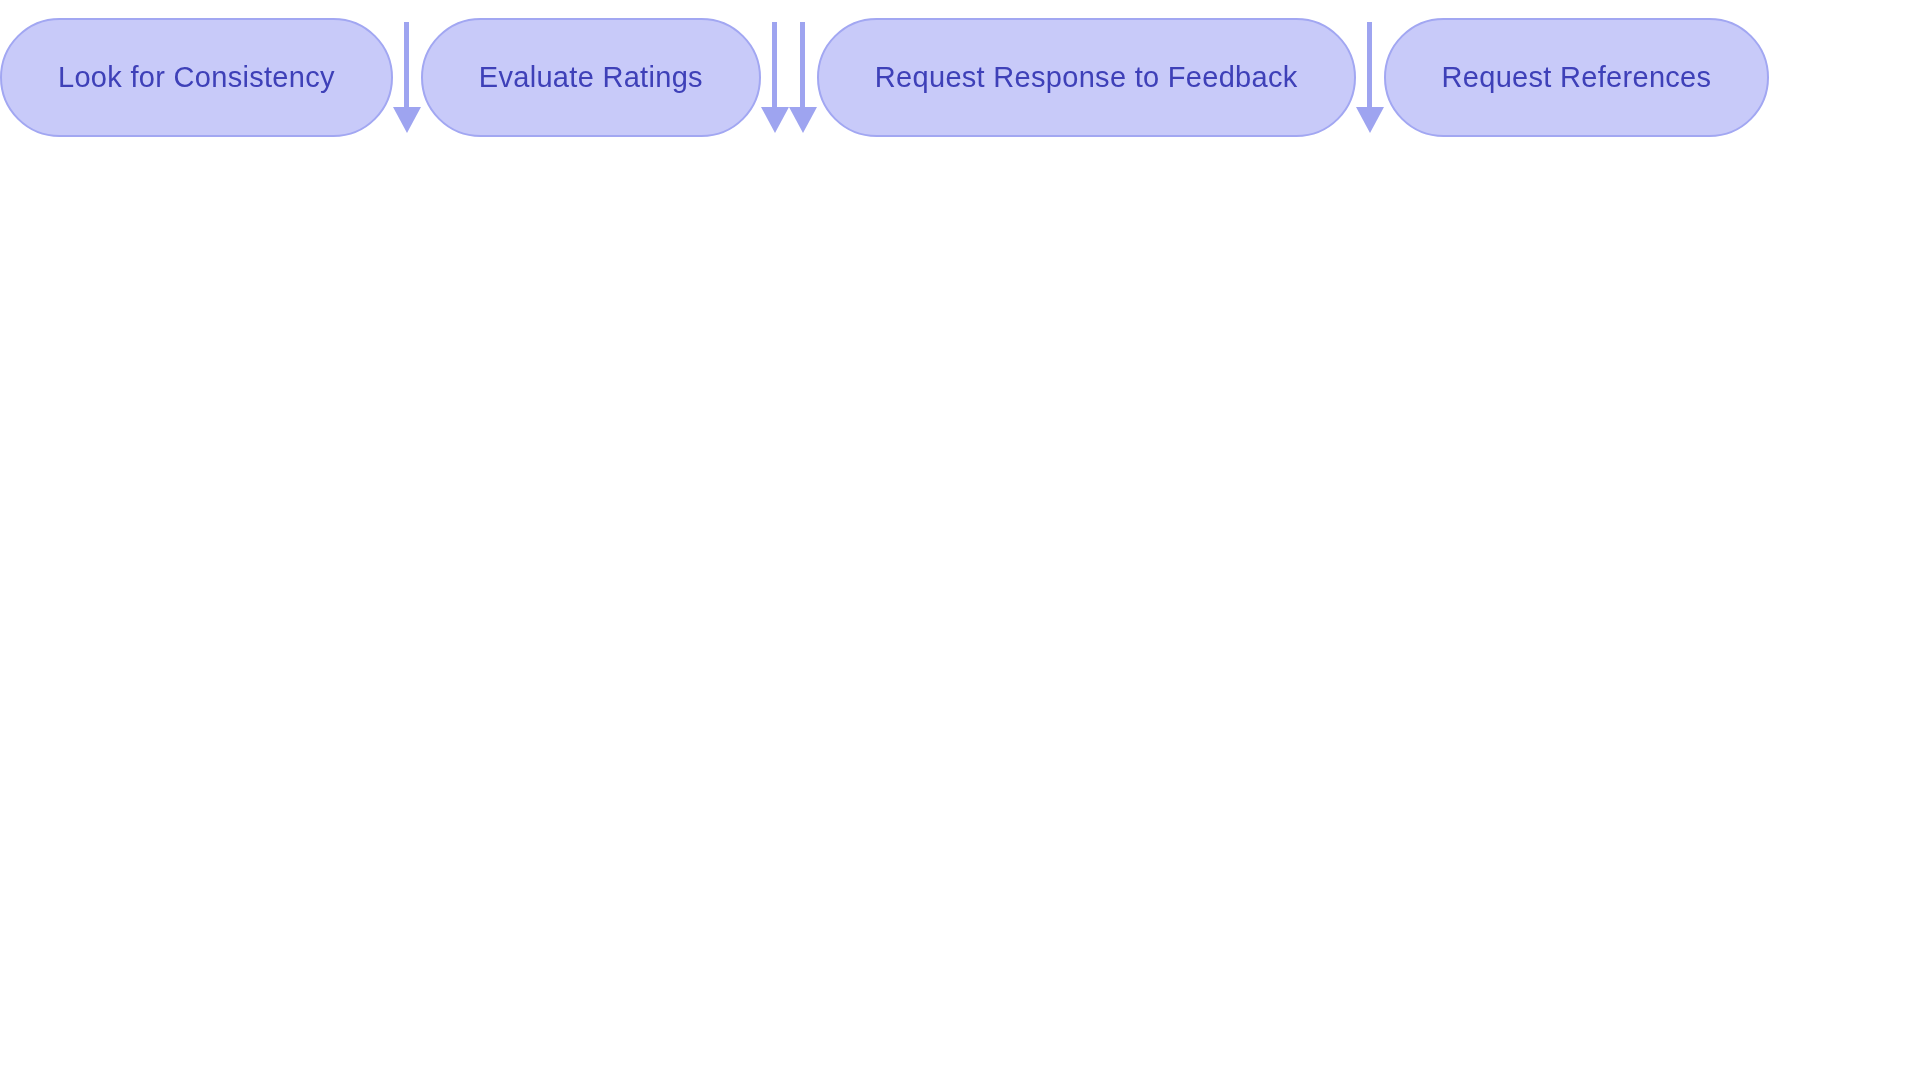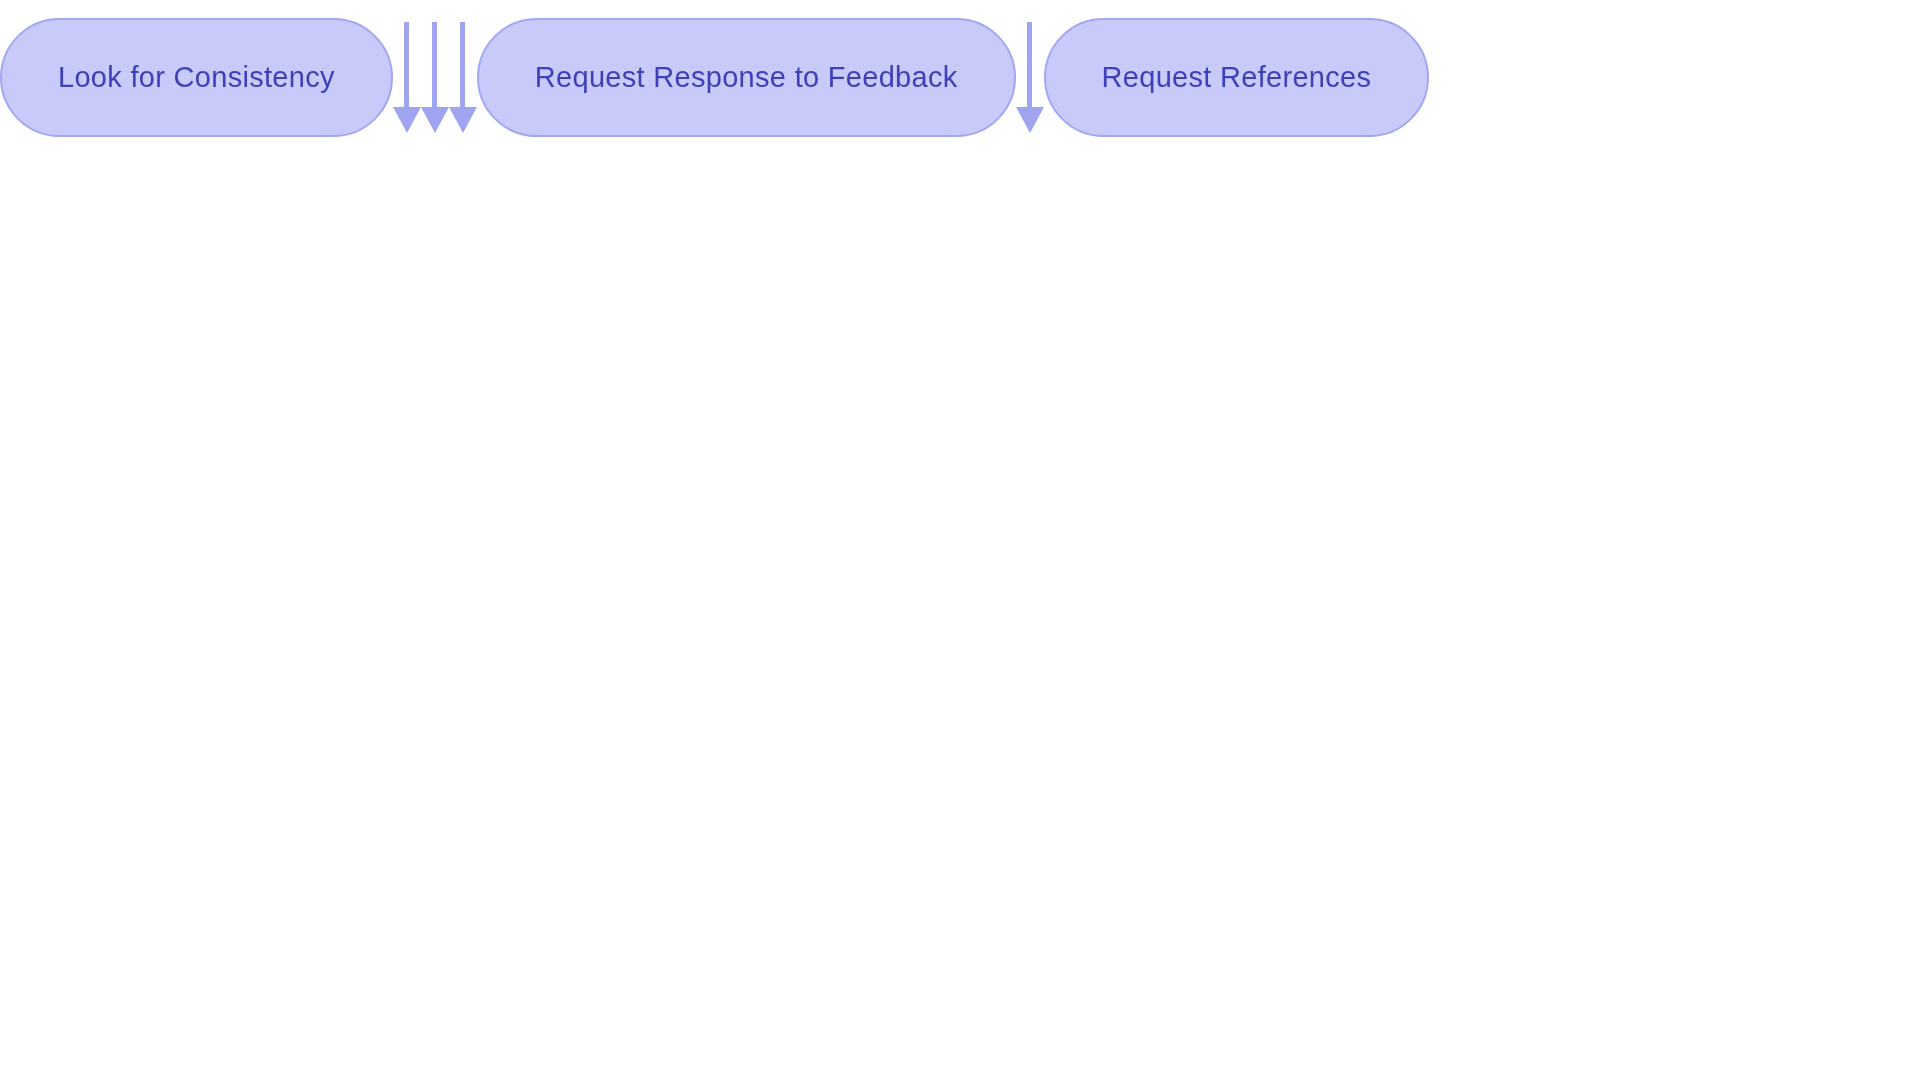--- a/index.html
+++ b/index.html
@@ -77,20 +77,23 @@
 
     <div class="node n1">
       <span>Look for Consistency</span>
     </div>
 
     <div class="connector">
       <div class="line"></div>
       <div class="head"></div>
     </div>
 
+    <div class="node n2">
+      <span>Evaluate Ratings</span>
+    </div>
 
     <div class="connector">
       <div class="line"></div>
       <div class="head"></div>
     </div>
 
 
     <div class="connector">
       <div class="line"></div>
       <div class="head"></div>

